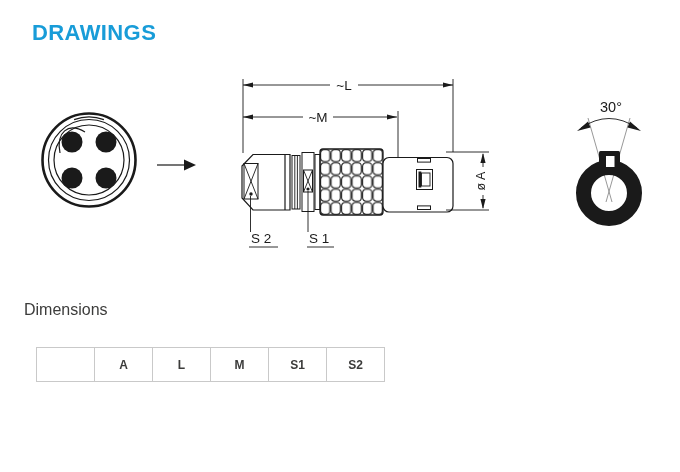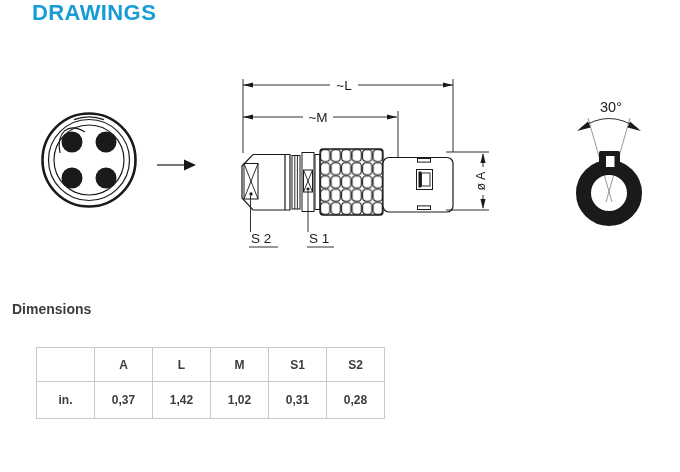--- a/index.html
+++ b/index.html
@@ -1,27 +1,27 @@
 <!DOCTYPE html>
 <html><head>
 <meta charset="utf-8">
 <style>
   html,body{margin:0;padding:0;}
   body{
     width:680px;height:472px;position:relative;background:#ffffff;
     font-family:"Liberation Sans",sans-serif;overflow:hidden;
   }
   .page-title{
-    position:absolute;left:32px;top:0;
+    position:absolute;left:32px;top:20px;
     font-size:22px;font-weight:700;letter-spacing:.4px;
     color:var(--accent,#189cd8);
   }
   .section-heading{
-    position:absolute;left:12px;top:301px;
-    font-size:14px;font-weight:700;color:var(--heading-text,#3c3c3b);
+    position:absolute;left:24px;top:301px;
+    font-size:16px;font-weight:400;color:var(--heading-text,#3c3c3b);
   }
   svg.drawing{position:absolute;left:0;top:52px;}
   
   .s{stroke:var(--drawing-line,#1a1a1a);fill:none;stroke-width:1.2px;}
   .sthin{stroke:var(--drawing-line,#1a1a1a);fill:none;stroke-width:.9px;}
   .sthick{stroke:var(--drawing-line,#1a1a1a);fill:none;stroke-width:2.6px;}
   .f{fill:var(--drawing-line,#1a1a1a);stroke:none;}
   .wf{fill:#fff;stroke:var(--drawing-line,#1a1a1a);stroke-width:1.2px;}
   .wf1{fill:#fff;stroke:var(--drawing-line,#1a1a1a);stroke-width:1px;}
   .gray{stroke:#8c8c8c;stroke-width:.9px;fill:none;}
@@ -148,22 +148,14 @@
 <table class="dims">
   <tbody>
     <tr class="hdr">
       <td></td>
       <td>A</td>
       <td>L</td>
       <td>M</td>
       <td>S1</td>
       <td>S2</td>
     </tr>
-    <tr class="row">
-      <td>in.</td>
-      <td>0,37</td>
-      <td>1,42</td>
-      <td>1,02</td>
-      <td>0,31</td>
-      <td>0,28</td>
-    </tr>
   </tbody>
 </table>
 
 </body></html>

